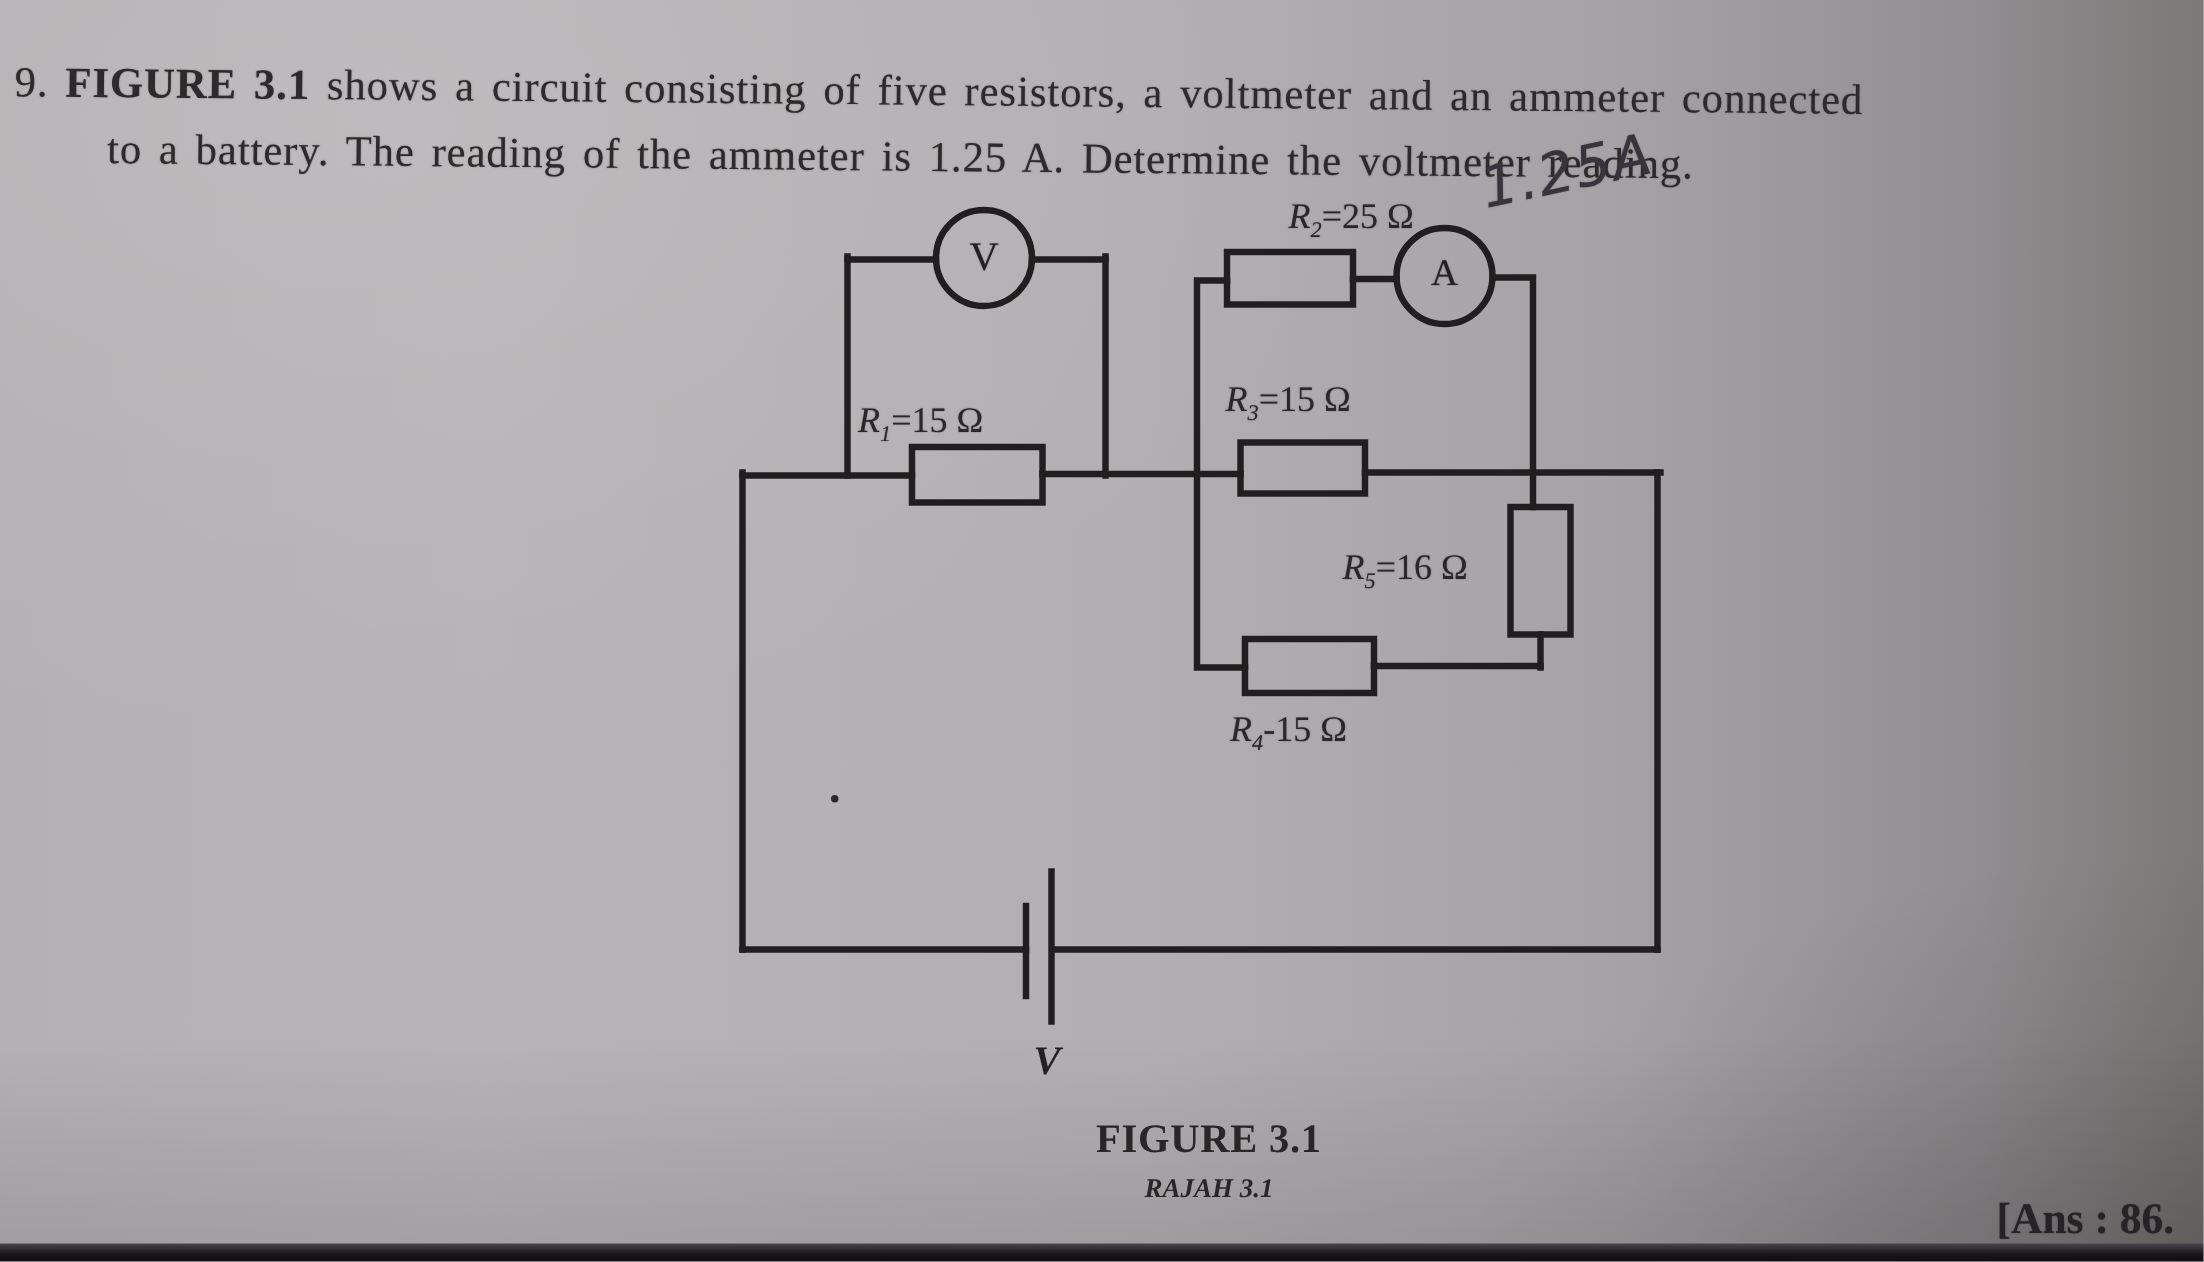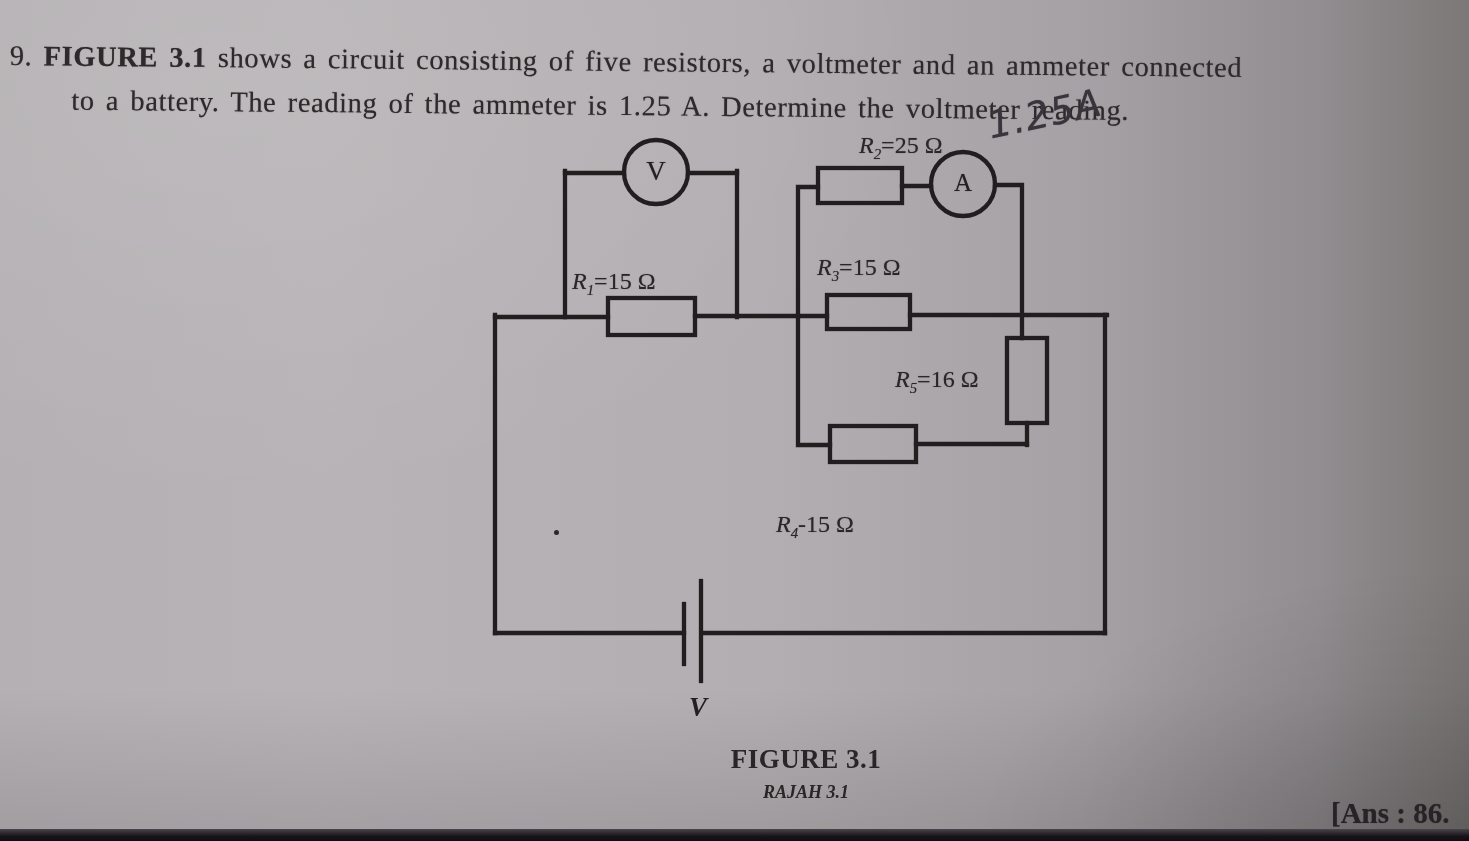--- a/index.html
+++ b/index.html
@@ -110,21 +110,21 @@
   </g>
 </svg>
 
 <div class="meter-letter" style="left:636px;top:156px;">V</div>
 <div class="meter-letter" style="left:943px;top:169px;font-size:25px;">A</div>
 <div class="battery-label">V</div>
 
 <div class="rlabel" style="left:572px;top:256px;margin-top:12px;"><span class="rsym">R</span><sub>1</sub><span>=15 Ω</span></div>
 <div class="rlabel" style="left:859px;top:132px;"><span class="rsym">R</span><sub>2</sub><span>=25 Ω</span></div>
 <div class="rlabel" style="left:817px;top:254px;text-align:right;"><span class="rsym">R</span><sub>3</sub><span>=15 Ω</span></div>
-<div class="rlabel" style="left:776px;top:474px;margin-top:37px;"><span class="rsym">R</span><sub>4</sub><span>-15 Ω</span></div>
+<div class="rlabel" style="left:820px;top:474px;"><span class="rsym">R</span><sub>4</sub><span>-15 Ω</span></div>
 <div class="rlabel" style="left:895px;top:366px;"><span class="rsym">R</span><sub>5</sub><span>=16 Ω</span></div>
 
 <div class="handwritten">1.25A</div>
 
 <div class="caption caption-en">FIGURE 3.1</div>
 <div class="caption caption-ms">RAJAH 3.1</div>
 
 <div class="answer-tag">[Ans : 86.</div>
 
 <div class="speck"></div>

